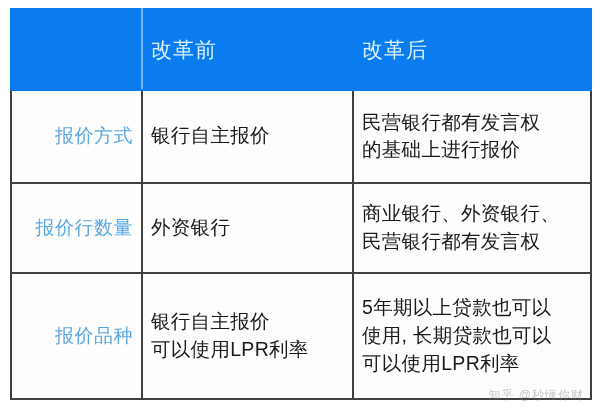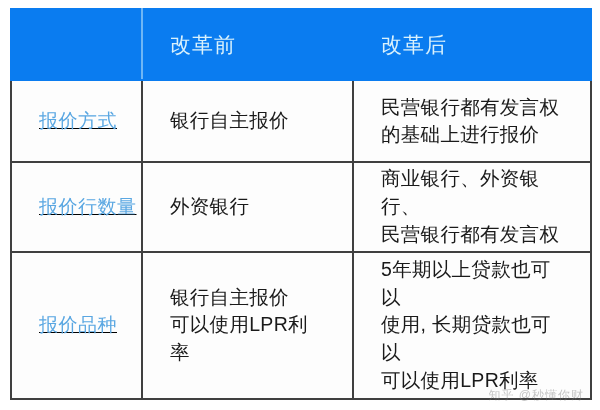--- a/index.html
+++ b/index.html
@@ -30,21 +30,21 @@
   table.compare {
     width: 580px;
     height: 392px;
     border-collapse: collapse;
     table-layout: fixed;
     background: #fdfdfd;
   }
   table.compare td {
     border: 2px solid #404040;
     vertical-align: middle;
-    padding: 0 27px;
+    padding: 0 8px;
     box-sizing: border-box;
   }
   
   col.c-label { width: 131px; }
   col.c-before { width: 211px; }
   col.c-after  { width: 238px; }
 
   
   tr.header-row td {
     background: #0a7cf0;
@@ -59,22 +59,21 @@
     color: #d9f1fc;
     font-size: 21px;
     letter-spacing: 1px;
     line-height: 1.2;
     white-space: nowrap;
   }
 
   
   td.label-cell {
     background: #fdfdfd;
-    text-align: center;
-    text-decoration: underline;
+    text-align: right;
   }
   .label-text {
     color: #5aa7e2;
     font-size: 19px;
     letter-spacing: 0.5px;
     white-space: nowrap;
   }
   td.body-cell {
     background: #fdfdfd;
     color: #1a1a1a;

